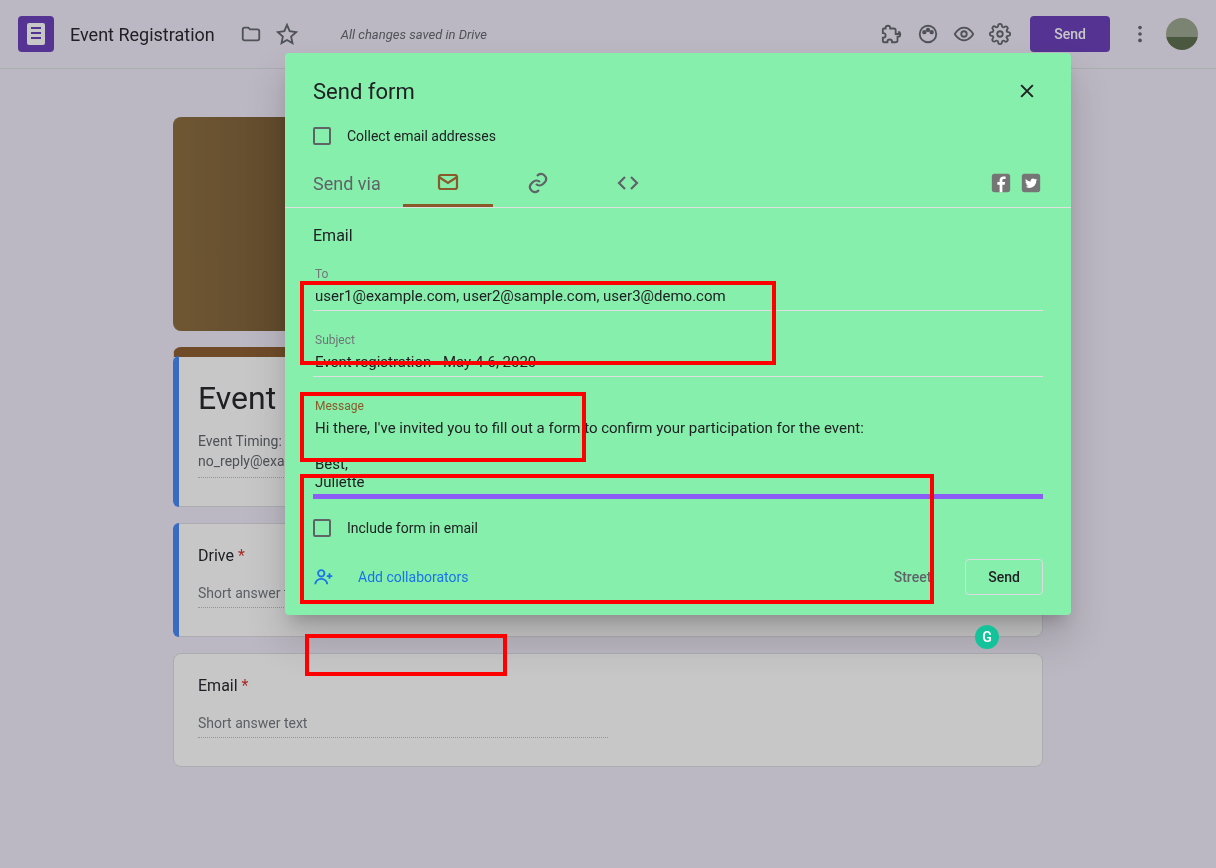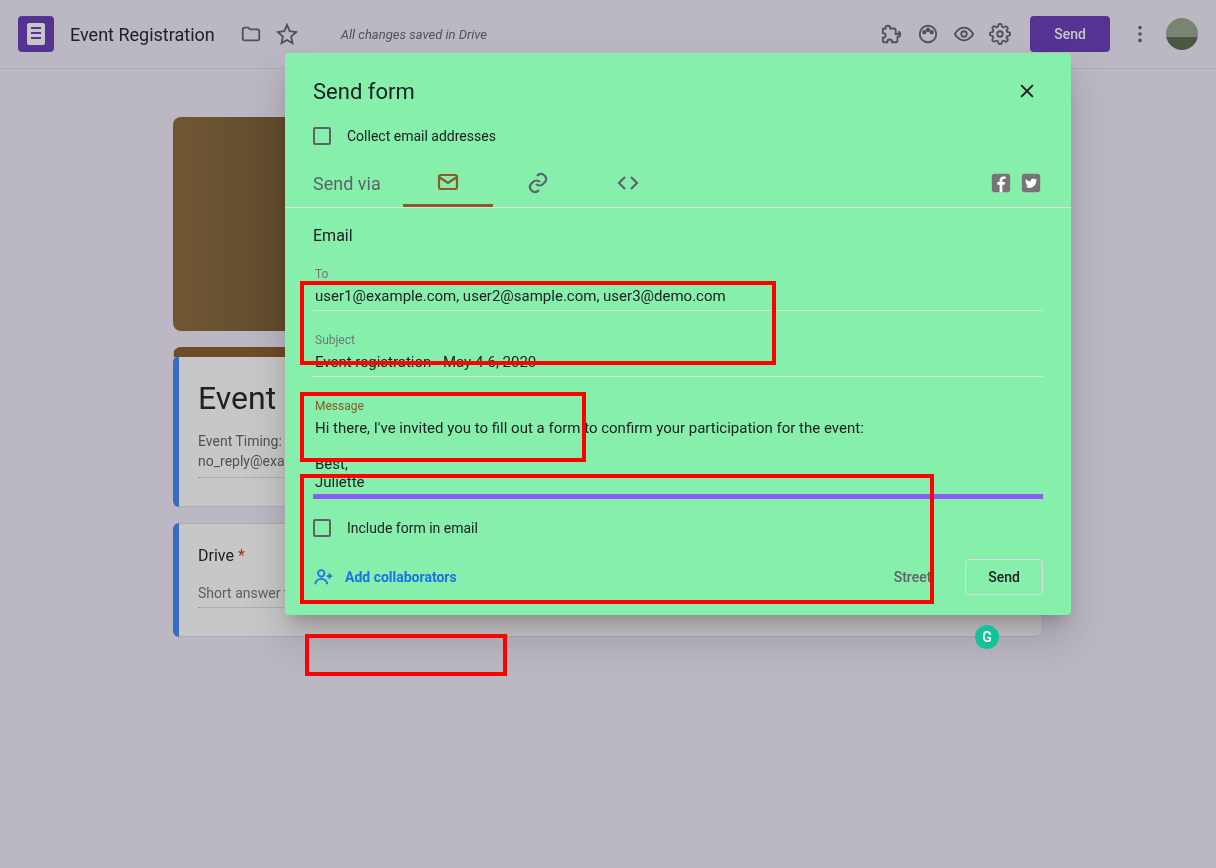--- a/index.html
+++ b/index.html
@@ -41,21 +41,21 @@
 .tab.active{color:#8a5a2a;border-bottom:3px solid #8a5a2a}
 .social{color:#757575;margin-left:6px;width:24px;height:24px;display:flex;align-items:center;justify-content:center;cursor:pointer}
 .section-title{padding:18px 28px 0;font-size:16px;color:#202124}
 .field{margin:12px 28px 0;padding:10px 2px 3px;border-bottom:1px solid #e0e0e0}
 .field.focused{border-bottom:5px solid #8b5cf6}
 .field-label{font-size:12px;color:#70757a;margin-bottom:6px}
 .field.focused .field-label{color:#8a5a2a}
 .field-value{font-size:15px;color:#202124;white-space:pre-line;min-height:20px}
 .include-row{margin:20px 28px 0}
 .footer{padding:22px 28px 0;align-items:center}
-.add-collab{display:flex;align-items:center;color:#1a73e8;font-weight:700;cursor:pointer;gap:10px}
+.add-collab{display:flex;align-items:center;color:#1a73e8;font-weight:400;cursor:pointer;gap:23px}
 .cancel-btn{color:#5f6368;padding:8px 16px;cursor:pointer;font-weight:500}
 .send2{color:#202124;padding:9px 22px;border:1px solid #dadce0;border-radius:4px;cursor:pointer;font-weight:500;margin-left:18px}
 .hl{position:absolute;border:4px solid #ff0000;pointer-events:none;z-index:20}
 .gram{position:absolute;right:44px;top:508px;width:24px;height:24px;border-radius:50%;background:#15c39a;color:#fff;display:flex;align-items:center;justify-content:center;font-weight:600;font-size:14px;z-index:2}
 svg{display:block}
 </style>
 </head>
 <body>
 
 <div class="header">
@@ -118,20 +118,24 @@
     <div class="form-title">Event Registration</div>
     <div class="form-desc">Event Timing: January 4th-6th, 2016
 Event Address: 123 Your Street Your City, ST 12345
 Contact us at (123) 456-7890 or no_reply@example.com</div>
   </div>
   <div class="gram">G</div>
   <div class="card left-accent">
     <div class="question"><span>Drive</span><span class="req-star">*</span></div>
     <div class="answer-placeholder">Short answer text</div>
   </div>
+  <div class="card">
+    <div class="question"><span>Email</span><span class="req-star">*</span></div>
+    <div class="answer-placeholder">Short answer text</div>
+  </div>
 </div>
 
 <div class="overlay"></div>
 
 <div class="dialog">
   <div class="drow dlg-head">
     <div class="dlg-title">Send form</div>
     <div class="close-btn">
       <svg width="20" height="20" viewBox="0 0 24 24" stroke="#202124" stroke-width="2.4">
           <path d="M5 5l14 14M19 5L5 19"></path>

